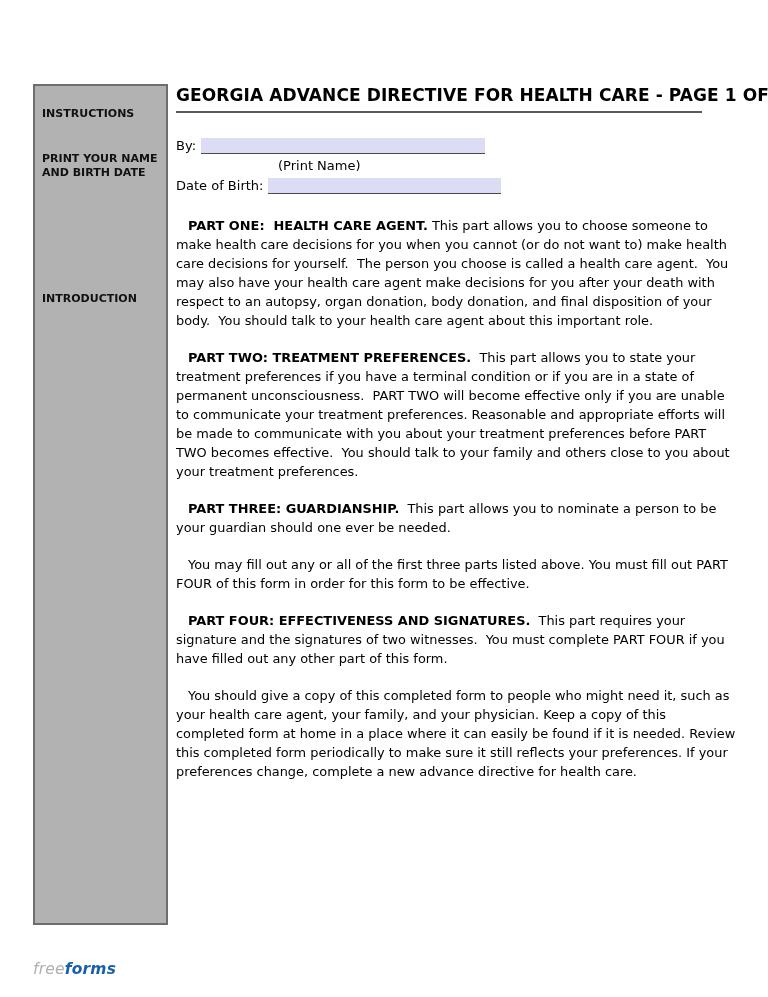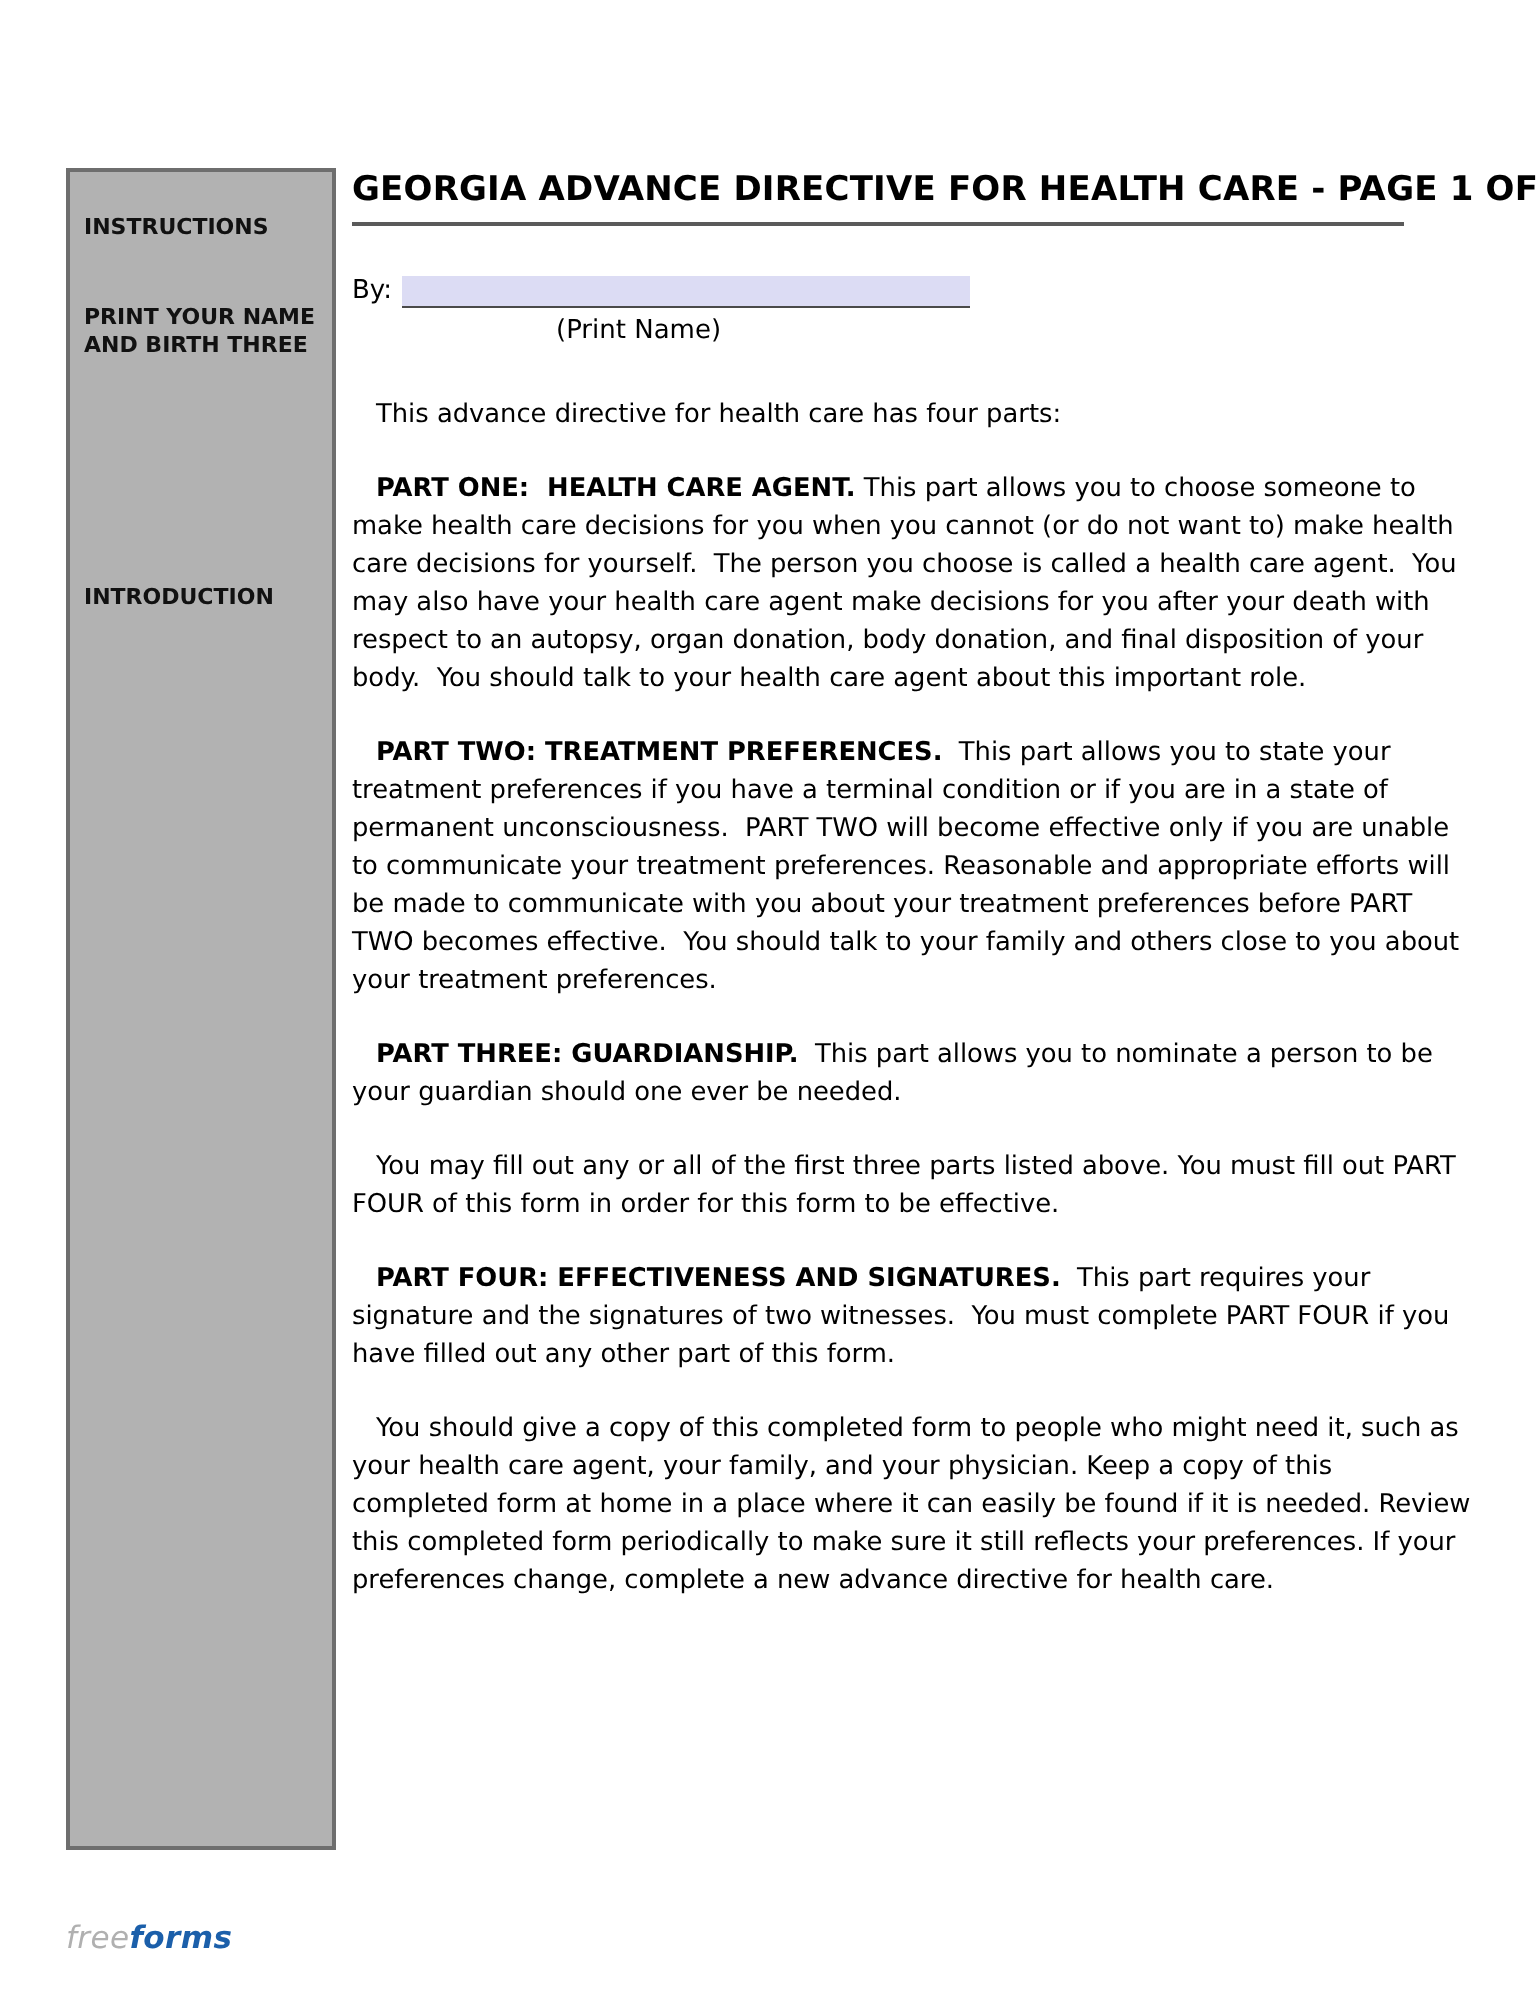--- a/index.html
+++ b/index.html
@@ -94,37 +94,40 @@
   .brand-free  { color: #b0b0b0; font-weight: normal; }
   .brand-forms { color: #1b5faa; font-weight: bold; }
 </style>
 </head>
 <body>
 
 <div class="page">
 
   <div class="sidebar">
     <div class="sidebar-label l0">INSTRUCTIONS</div>
-    <div class="sidebar-label l1">PRINT YOUR NAME AND BIRTH THREE</div>
+    <div class="sidebar-label l1">PRINT YOUR NAME AND BIRTH DATE</div>
     <div class="sidebar-label l2">INTRODUCTION</div>
   </div>
 
   <div class="content doc">
 
     <div class="doc-title">GEORGIA ADVANCE DIRECTIVE FOR HEALTH CARE - PAGE 1 OF 12</div>
 
     <div class="form-block">
       <div class="field-line">
         <span class="field-label">By:</span>
         <span class="fill-field name"></span>
       </div>
       <div class="caption name">(Print Name)</div>
+      <div class="field-line">
+        <span class="field-label">Date of Birth:</span>
+        <span class="fill-field birth"></span>
+      </div>
     </div>
 
-    <p class="intro"><span>This advance directive for health care has four parts:</span></p>
 
     <p><span class="lead">PART ONE:  HEALTH CARE AGENT.</span><span> This part allows you to choose someone to make health care decisions for you when you cannot (or do not want to) make health care decisions for yourself.  The person you choose is called a health care agent.  You may also have your health care agent make decisions for you after your death with respect to an autopsy, organ donation, body donation, and final disposition of your body.  You should talk to your health care agent about this important role.</span></p>
 
     <p><span class="lead">PART TWO: TREATMENT PREFERENCES.</span><span>  This part allows you to state your treatment preferences if you have a terminal condition or if you are in a state of permanent unconsciousness.  PART TWO will become effective only if you are unable to communicate your treatment preferences. Reasonable and appropriate efforts will be made to communicate with you about your treatment preferences before PART TWO becomes effective.  You should talk to your family and others close to you about your treatment preferences.</span></p>
 
     <p><span class="lead">PART THREE: GUARDIANSHIP.</span><span>  This part allows you to nominate a person to be your guardian should one ever be needed.</span></p>
 
     <p><span>You may fill out any or all of the first three parts listed above. You must fill out PART FOUR of this form in order for this form to be effective.</span></p>
 
     <p><span class="lead">PART FOUR: EFFECTIVENESS AND SIGNATURES.</span><span>  This part requires your signature and the signatures of two witnesses.  You must complete PART FOUR if you have filled out any other part of this form.</span></p>

